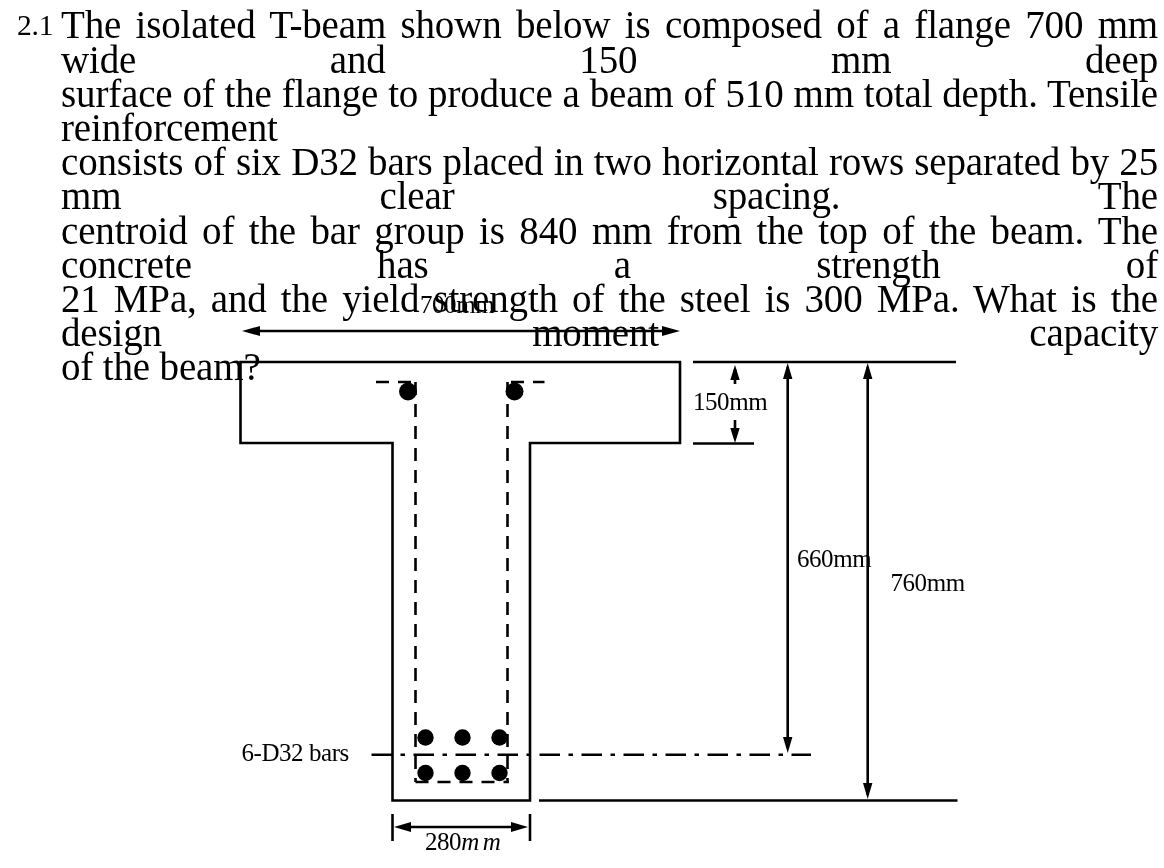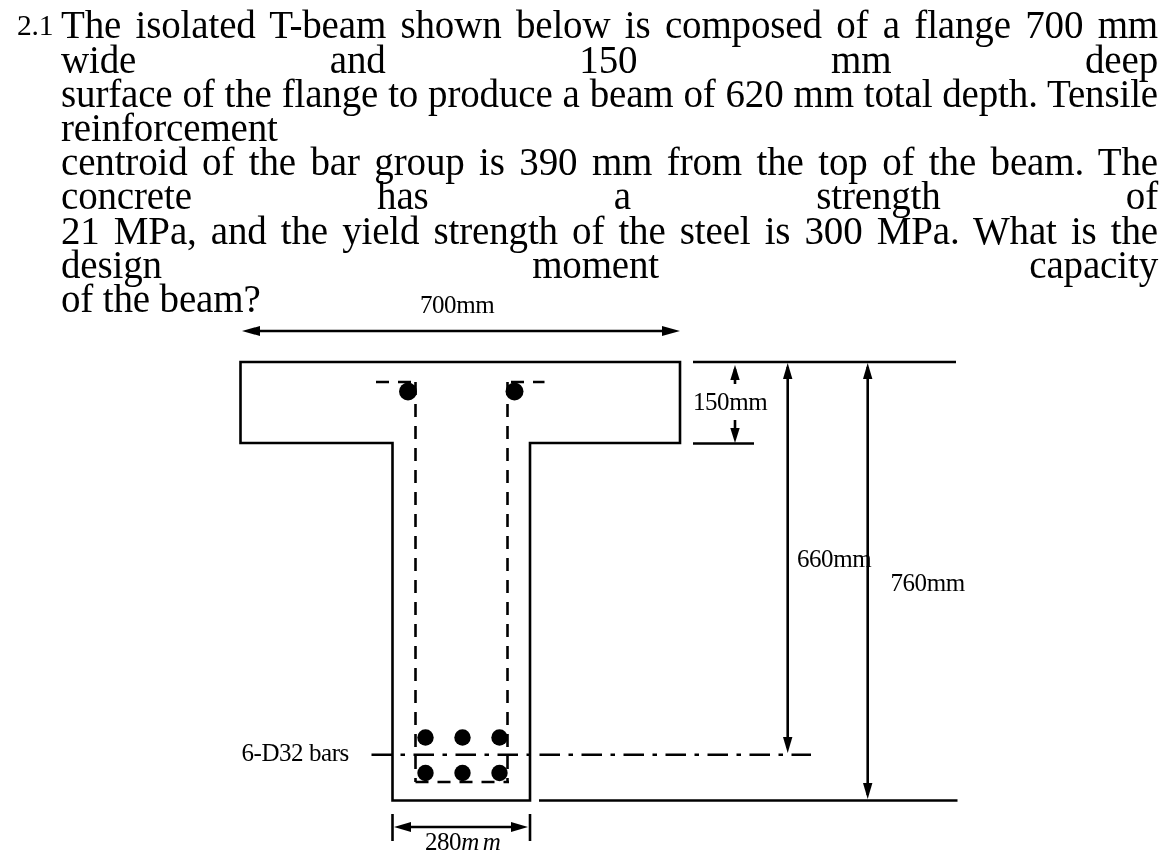--- a/index.html
+++ b/index.html
@@ -11,22 +11,23 @@
   .ln.last{text-align-last:left;}
   svg{position:absolute;left:0;top:0;}
   text{font-family:"Liberation Serif",serif;}
 </style>
 </head>
 <body>
 <div id="page">
   <div id="num">2.1</div>
   <div id="txt">
     <div class="ln">The isolated T-beam shown below is composed of a flange 700 mm wide and 150 mm deep</div>
-    <div class="ln">surface of the flange to produce a beam of 620 mm total depth. Tensile reinforcement</div>
-    <div class="ln">centroid of the bar group is 390 mm from the top of the beam. The concrete has a strength of</div>
+    <div class="ln">surface of the flange to produce a beam of 510 mm total depth. Tensile reinforcement</div>
+    <div class="ln">consists of six D32 bars placed in two horizontal rows separated by 25 mm clear spacing. The</div>
+    <div class="ln">centroid of the bar group is 840 mm from the top of the beam. The concrete has a strength of</div>
     <div class="ln">21 MPa, and the yield strength of the steel is 300 MPa. What is the design moment capacity</div>
     <div class="ln last">of the beam?</div>
   </div>
   <svg width="1164" height="868" viewBox="0 0 1164 868">
     <g stroke="#000" stroke-width="2.6" fill="none">
 
       <path d="M 232.5 362 H 672 V 443 H 522 V 800.5 H 384.5 V 443 H 232.5 Z"></path>
 
       <line x1="249" y1="331" x2="656" y2="331"></line>
 

